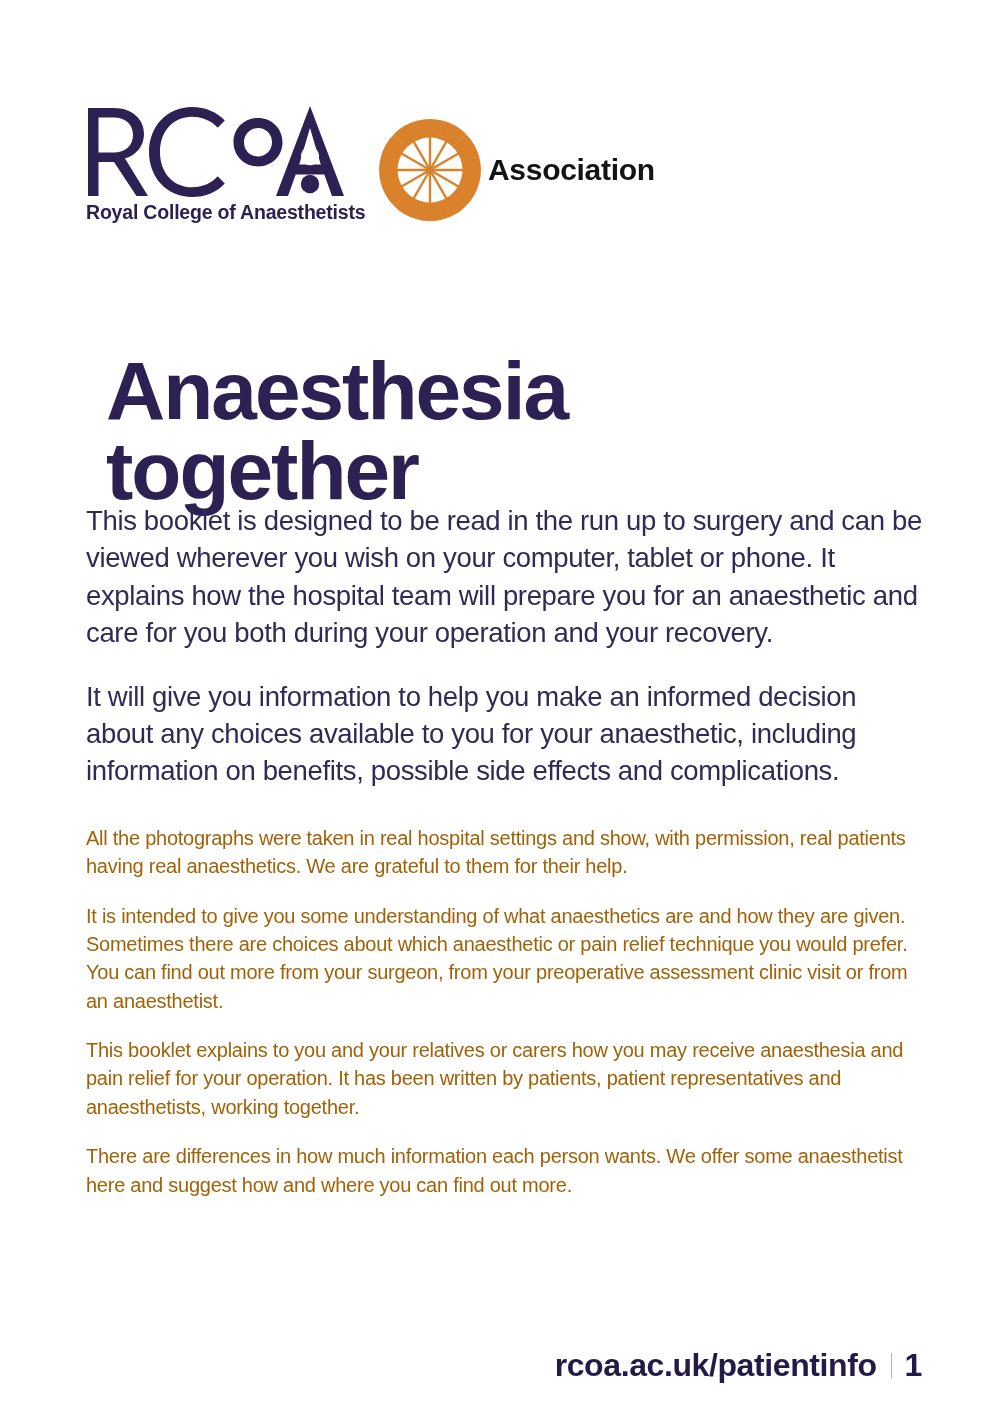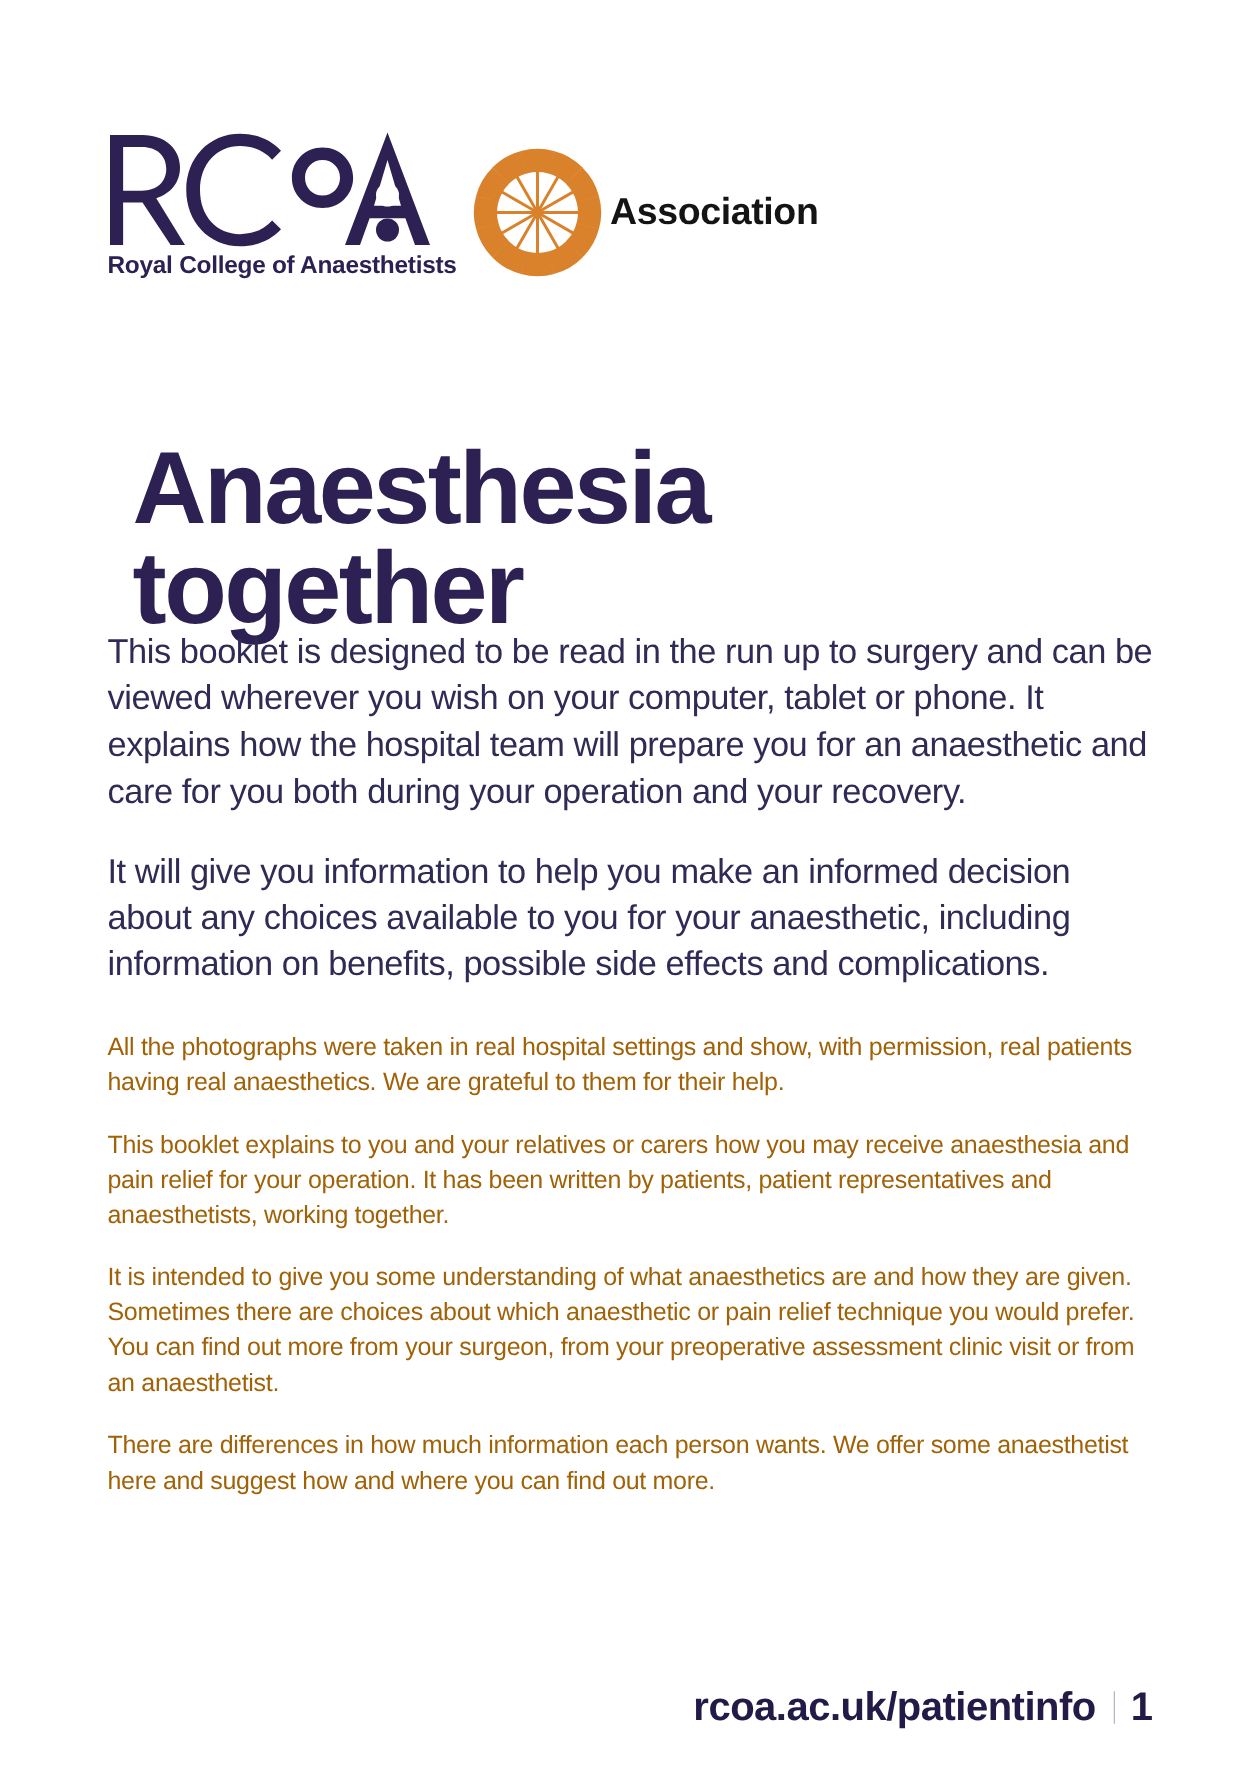--- a/index.html
+++ b/index.html
@@ -245,22 +245,22 @@
 
   <div class="content">
 
     <div class="lead-block">
       <p class="lead">This booklet is designed to be read in the run up to surgery and can be viewed wherever you wish on your computer, tablet or phone. It explains how the hospital team will prepare you for an anaesthetic and care for you both during your operation and your recovery.</p>
       <p class="lead">It will give you information to help you make an informed decision about any choices available to you for your anaesthetic, including information on benefits, possible side effects and complications.</p>
     </div>
 
     <div class="body-block">
       <p class="body">All the photographs were taken in real hospital settings and show, with permission, real patients having real anaesthetics. We are grateful to them for their help.</p>
+      <p class="body">It is intended to give you some understanding of what anaesthetics are and how they are given. Sometimes there are choices about which anaesthetic or pain relief technique you would prefer. You can find out more from your surgeon, from your preoperative assessment clinic visit or from an anaesthetist.</p>
       <p class="body">This booklet explains to you and your relatives or carers how you may receive anaesthesia and pain relief for your operation. It has been written by patients, patient representatives and anaesthetists, working together.</p>
-      <p class="body">It is intended to give you some understanding of what anaesthetics are and how they are given. Sometimes there are choices about which anaesthetic or pain relief technique you would prefer. You can find out more from your surgeon, from your preoperative assessment clinic visit or from an anaesthetist.</p>
       <p class="body">There are differences in how much information each person wants. We offer some anaesthetist here and suggest how and where you can find out more.</p>
     </div>
 
   </div>
 
   <div class="footer">
     <span>rcoa.ac.uk/patientinfo</span>
     <span class="divider"></span>
     <span class="pagenum">1</span>
   </div>

